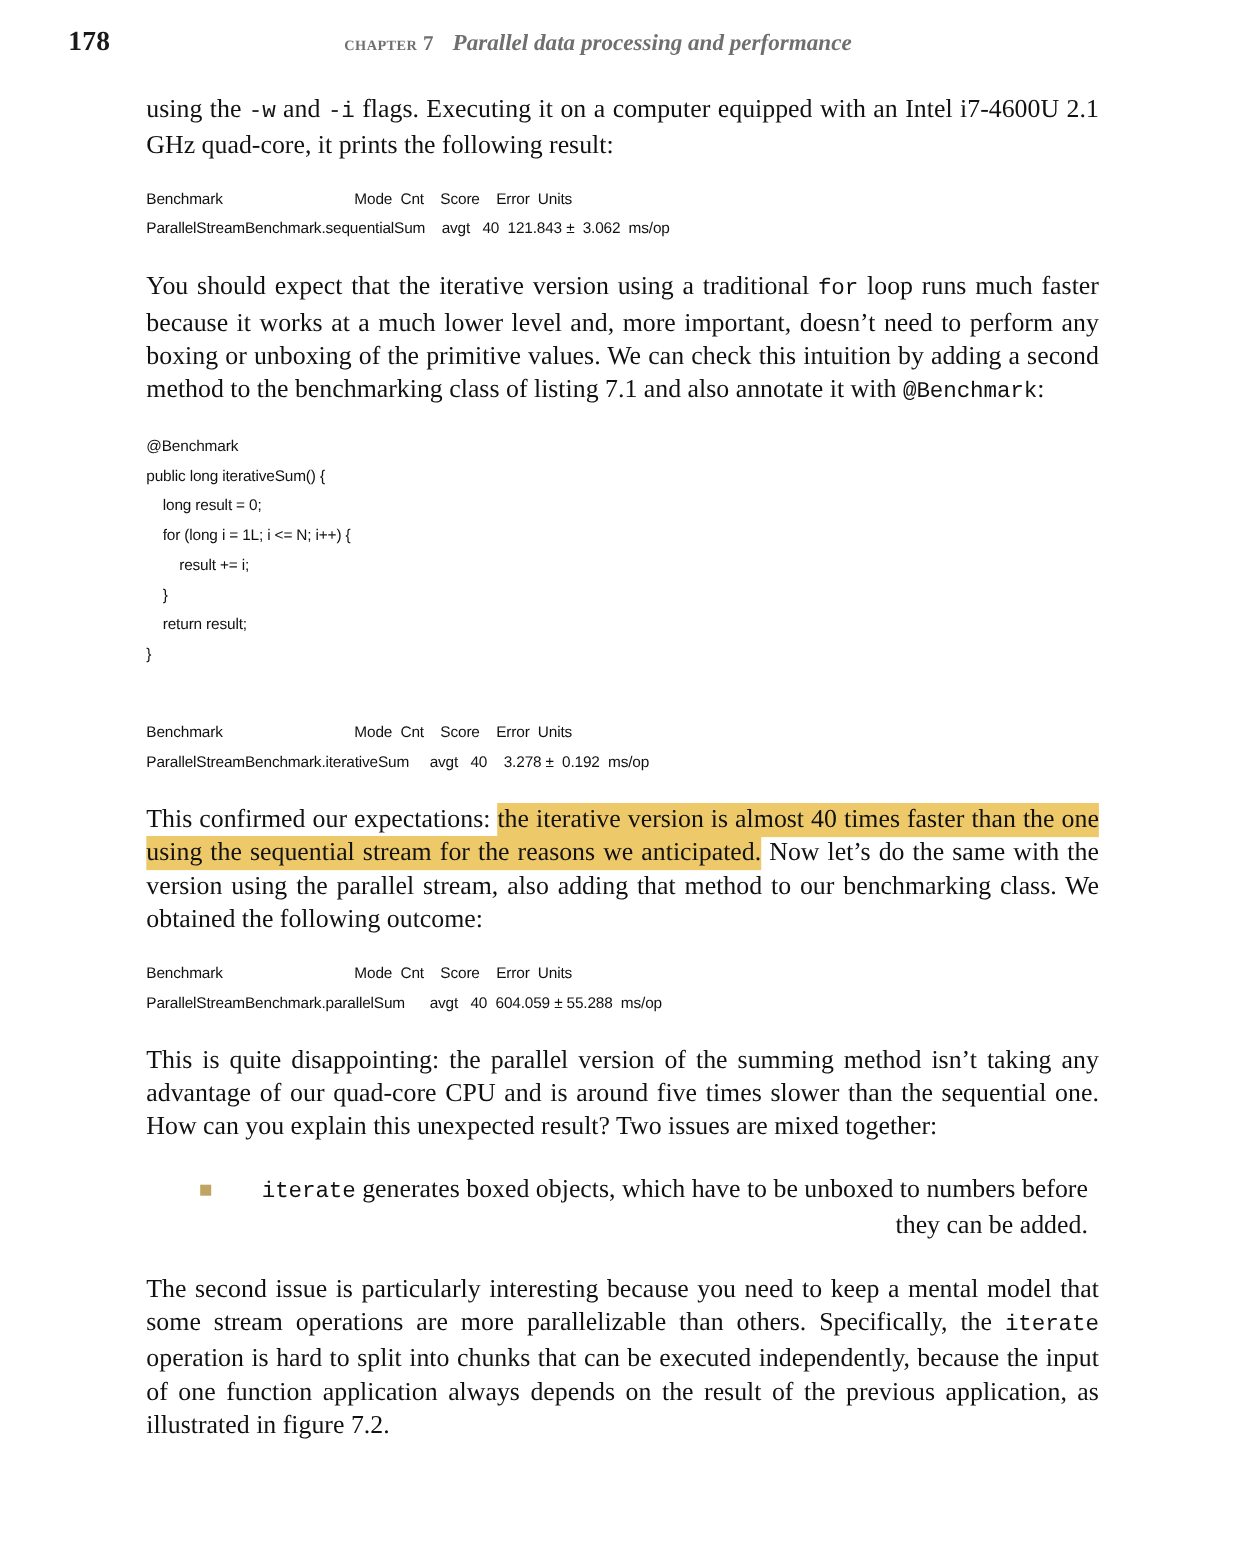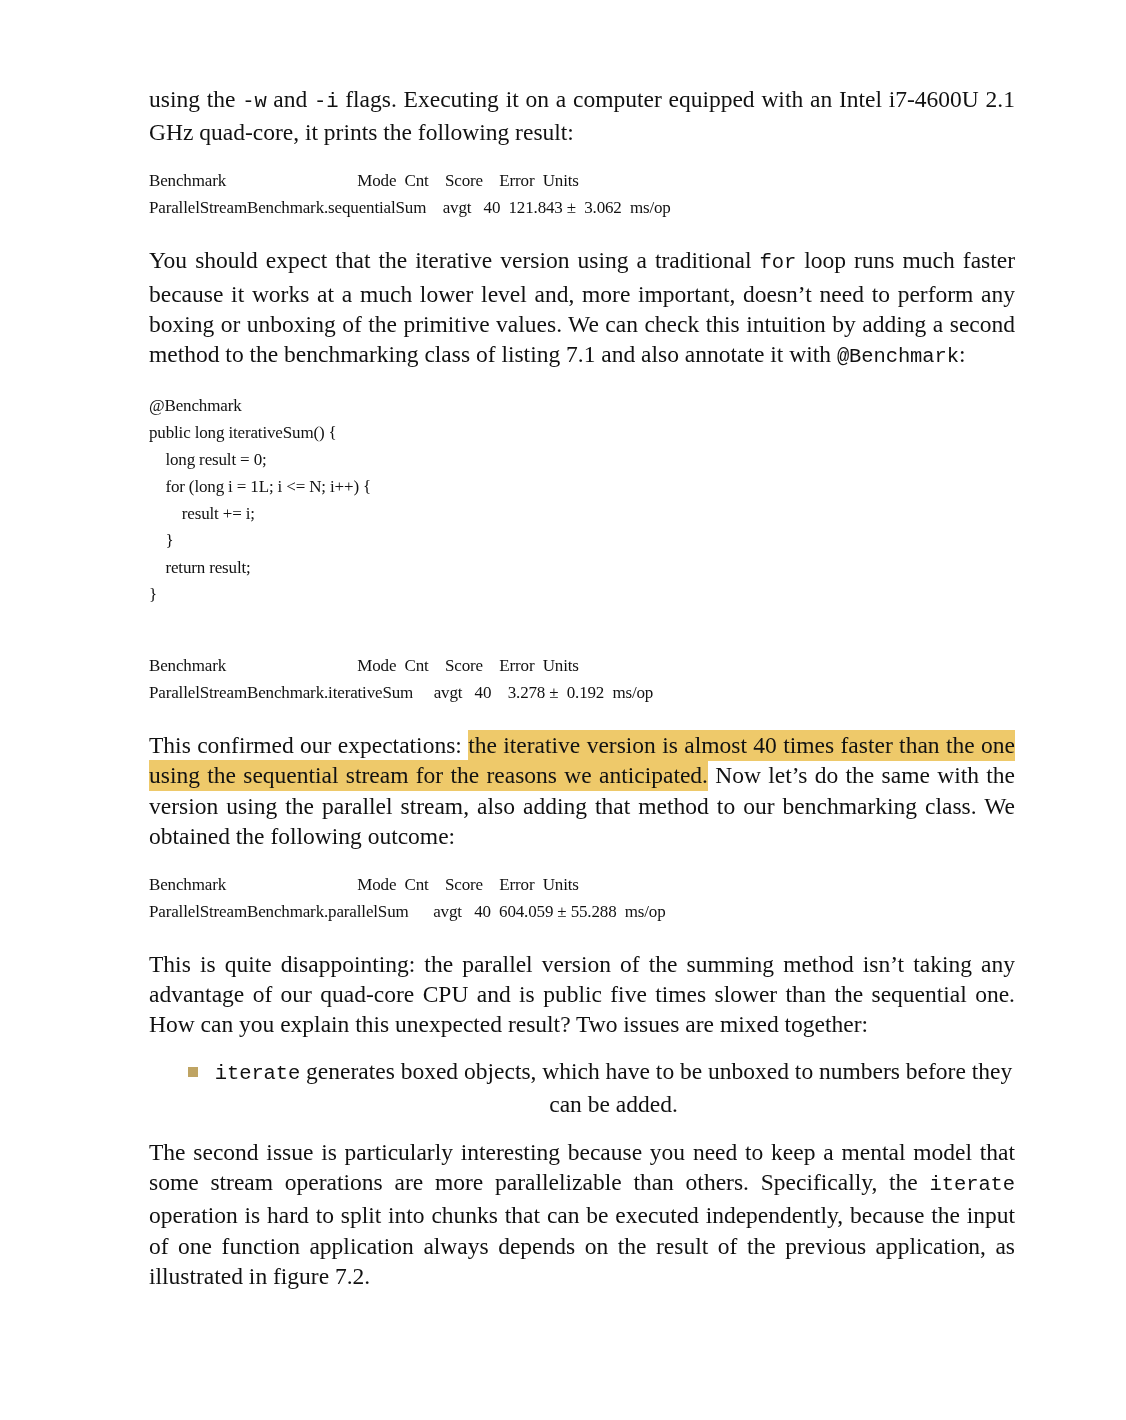--- a/index.html
+++ b/index.html
@@ -56,21 +56,21 @@
     font-size: 21px;
     font-style: italic;
     font-weight: bold;
     color: #6f6f6f;
     margin-left: 17px;
   }
 
   
   .col {
     position: absolute;
-    left: 149px;
+    left: 133px;
     top: 84px;
     width: 866px;
   }
 
   p.body {
     margin: 0 0 0 0;
     font-size: 23.5px;
     line-height: 30.2px;
     text-align: justify;
     text-justify: inter-word;
@@ -91,58 +91,64 @@
   .hl {
     background-color: #eec96a;
     box-decoration-break: clone;
     -webkit-box-decoration-break: clone;
     padding: 2px 0 3px 0;
   }
 
   
   pre.block {
     margin: 0;
-    font-family: Liberation Serif, serif;
-    font-size: 17px;
+    font-family: Liberation Sans, sans-serif;
+    font-size: 14px;
     line-height: 27px;
     color: #111111;
     white-space: pre;
     letter-spacing: -0.15px;
   }
   pre.bench { line-height: 27px; }
 
   
   ul.bullets {
     margin: 0;
     padding: 0;
     list-style: none;
   }
   ul.bullets li {
     position: relative;
     padding-left: 63px;
     font-size: 23.5px;
     line-height: 30.2px;
-    text-align: center;
-    margin: 0;
+    text-align: right;
+    margin: 10px;
   }
   ul.bullets li .marker {
     position: absolute;
     left: 39px;
     top: 11px;
     width: 10px;
     height: 10px;
     background: #bfa463;
     display: block;
   }
 </style>
 </head>
 <body>
 
 <div class="page">
 
+  <div class="running-head">
+    <div class="folio">178</div>
+    <div class="head-text">
+      <span class="chapter-label">Chapter 7</span><span class="chapter-title">Parallel data processing and performance</span>
+    </div>
+  </div>
 
   <div class="col">
 
     <p class="body"><span>using the </span><code>-w</code><span> and </span><code>-i</code><span> flags. Executing it on a computer equipped with an Intel i7-4600U 2.1 GHz quad-core, it prints the following result:</span></p>
 
     <div class="sp-before-code"></div>
     <pre class="block bench">Benchmark                                Mode  Cnt    Score    Error  Units
 ParallelStreamBenchmark.sequentialSum    avgt   40  121.843 ±  3.062  ms/op</pre>
     <div class="sp-after-code"></div>
 
@@ -165,21 +171,21 @@
 ParallelStreamBenchmark.iterativeSum     avgt   40    3.278 ±  0.192  ms/op</pre>
     <div class="sp-after-code"></div>
 
     <p class="body"><span>This confirmed our expectations: </span><span class="hl" style="background-color: rgb(238, 201, 106);">the iterative version is almost 40 times faster than the one using the sequential stream for the reasons we anticipated.</span><span> Now let’s do the same with the version using the parallel stream, also adding that method to our benchmarking class. We obtained the following outcome:</span></p>
 
     <div class="sp-before-code"></div>
     <pre class="block bench">Benchmark                                Mode  Cnt    Score    Error  Units
 ParallelStreamBenchmark.parallelSum      avgt   40  604.059 ± 55.288  ms/op</pre>
     <div class="sp-after-code"></div>
 
-    <p class="body">This is quite disappointing: the parallel version of the summing method isn’t taking any advantage of our quad-core CPU and is public five times slower than the sequential one. How can you explain this unexpected result? Two issues are mixed together:</p>
+    <p class="body">This is quite disappointing: the parallel version of the summing method isn’t taking any advantage of our quad-core CPU and is around five times slower than the sequential one. How can you explain this unexpected result? Two issues are mixed together:</p>
 
     <div style="height:16px"></div>
 
     <ul class="bullets">
       <li><span class="marker" style="background: rgb(191, 164, 99);"></span><code>iterate</code><span> generates boxed objects, which have to be unboxed to numbers before they can be added.</span></li>
     </ul>
 
     <div style="height:18px"></div>
 
     <p class="body"><span>The second issue is particularly interesting because you need to keep a mental model that some stream operations are more parallelizable than others. Specifically, the </span><code>iterate</code><span> operation is hard to split into chunks that can be executed independently, because the input of one function application always depends on the result of the previous application, as illustrated in figure 7.2.</span></p>

